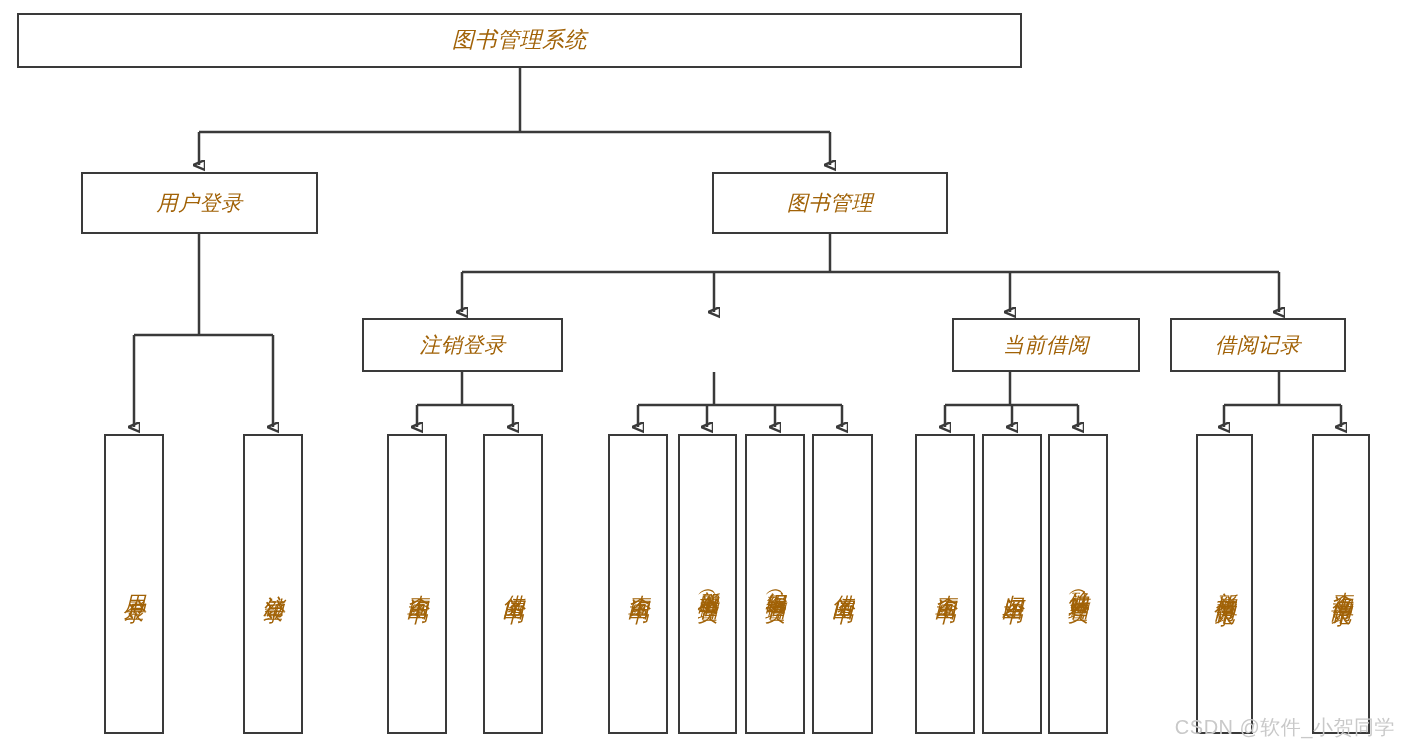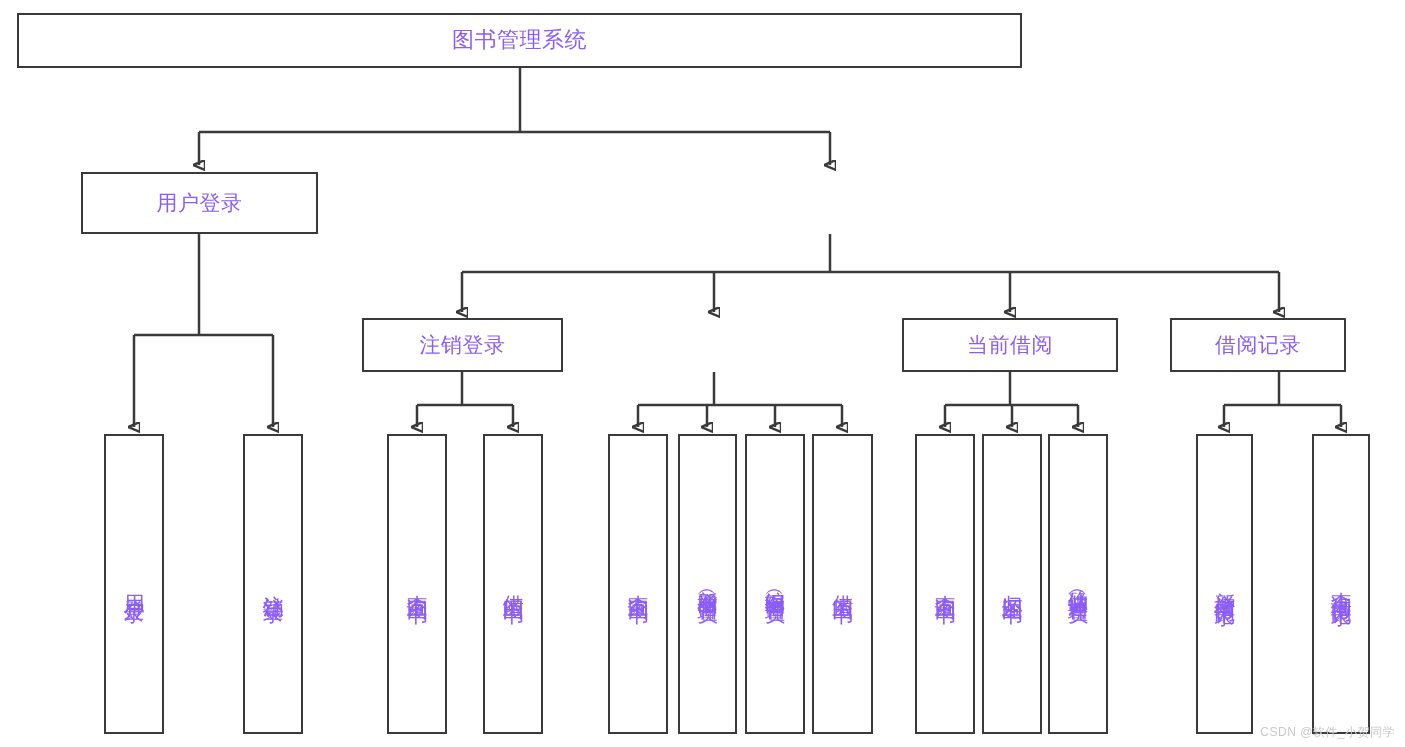--- a/index.html
+++ b/index.html
@@ -15,22 +15,23 @@
     position:absolute;left:0;top:0;width:1405px;height:747px;
   }
   .node{
     position:absolute;
     box-sizing:border-box;
     background:#ffffff;
     border:2.5px solid #3a3a3a;
     display:flex;
     align-items:center;
     justify-content:center;
-    color:#8b5cf6;
+    color:#a16207;
     letter-spacing:0.5px;
+    font-style:italic;
   }
   .node.horizontal{
     font-size:21px;
     line-height:1.2;
   }
   .node.root{
     font-size:22px;
   }
   .node.vertical{
     writing-mode:vertical-rl;
@@ -46,21 +47,21 @@
     white-space:nowrap;
   }
   .node.vertical.tall-text{
     font-size:20px;
     letter-spacing:2px;
   }
   .watermark{
     position:absolute;
     right:10px;
     bottom:6px;
-    font-size:12px;
+    font-size:20px;
     color:#c9c9c9;
     letter-spacing:0.5px;
     user-select:none;
     white-space:nowrap;
   }
   svg.edges{
     position:absolute;left:0;top:0;width:1405px;height:747px;
     pointer-events:none;
   }
   svg.edges path,svg.edges line{
@@ -121,23 +122,24 @@
 
     <line x1="1279" y1="372" x2="1279" y2="405"></line>
     <line x1="1224" y1="405" x2="1341" y2="405"></line>
     <line x1="1224" y1="405" x2="1224" y2="427" marker-end="url(#arrow)"></line>
     <line x1="1341" y1="405" x2="1341" y2="427" marker-end="url(#arrow)"></line>
   </svg>
 
   <div class="node horizontal root" style="left:17px;top:13px;width:1005px;height:55px;">图书管理系统</div>
 
   <div class="node horizontal" style="left:81px;top:172px;width:237px;height:62px;">用户登录</div>
+  <div class="node horizontal" style="left:712px;top:172px;width:236px;height:62px;">图书管理</div>
 
   <div class="node horizontal" style="left:362px;top:318px;width:201px;height:54px;">注销登录</div>
-  <div class="node horizontal" style="left:902px;top:318px;width:216px;height:54px;">当前借阅</div>
+  <div class="node horizontal" style="left:952px;top:318px;width:188px;height:54px;">当前借阅</div>
   <div class="node horizontal" style="left:1170px;top:318px;width:176px;height:54px;">借阅记录</div>
 
   <div class="node vertical" style="left:104px;top:434px;width:60px;height:300px;">用户登录</div>
   <div class="node vertical" style="left:243px;top:434px;width:60px;height:300px;">注销登录</div>
 
   <div class="node vertical" style="left:387px;top:434px;width:60px;height:300px;">查询图书</div>
   <div class="node vertical" style="left:483px;top:434px;width:60px;height:300px;">借阅图书</div>
 
   <div class="node vertical" style="left:608px;top:434px;width:60px;height:300px;">查询图书</div>
   <div class="node vertical tall-text" style="left:678px;top:434px;width:59px;height:300px;">新增图书（管理员）</div>

